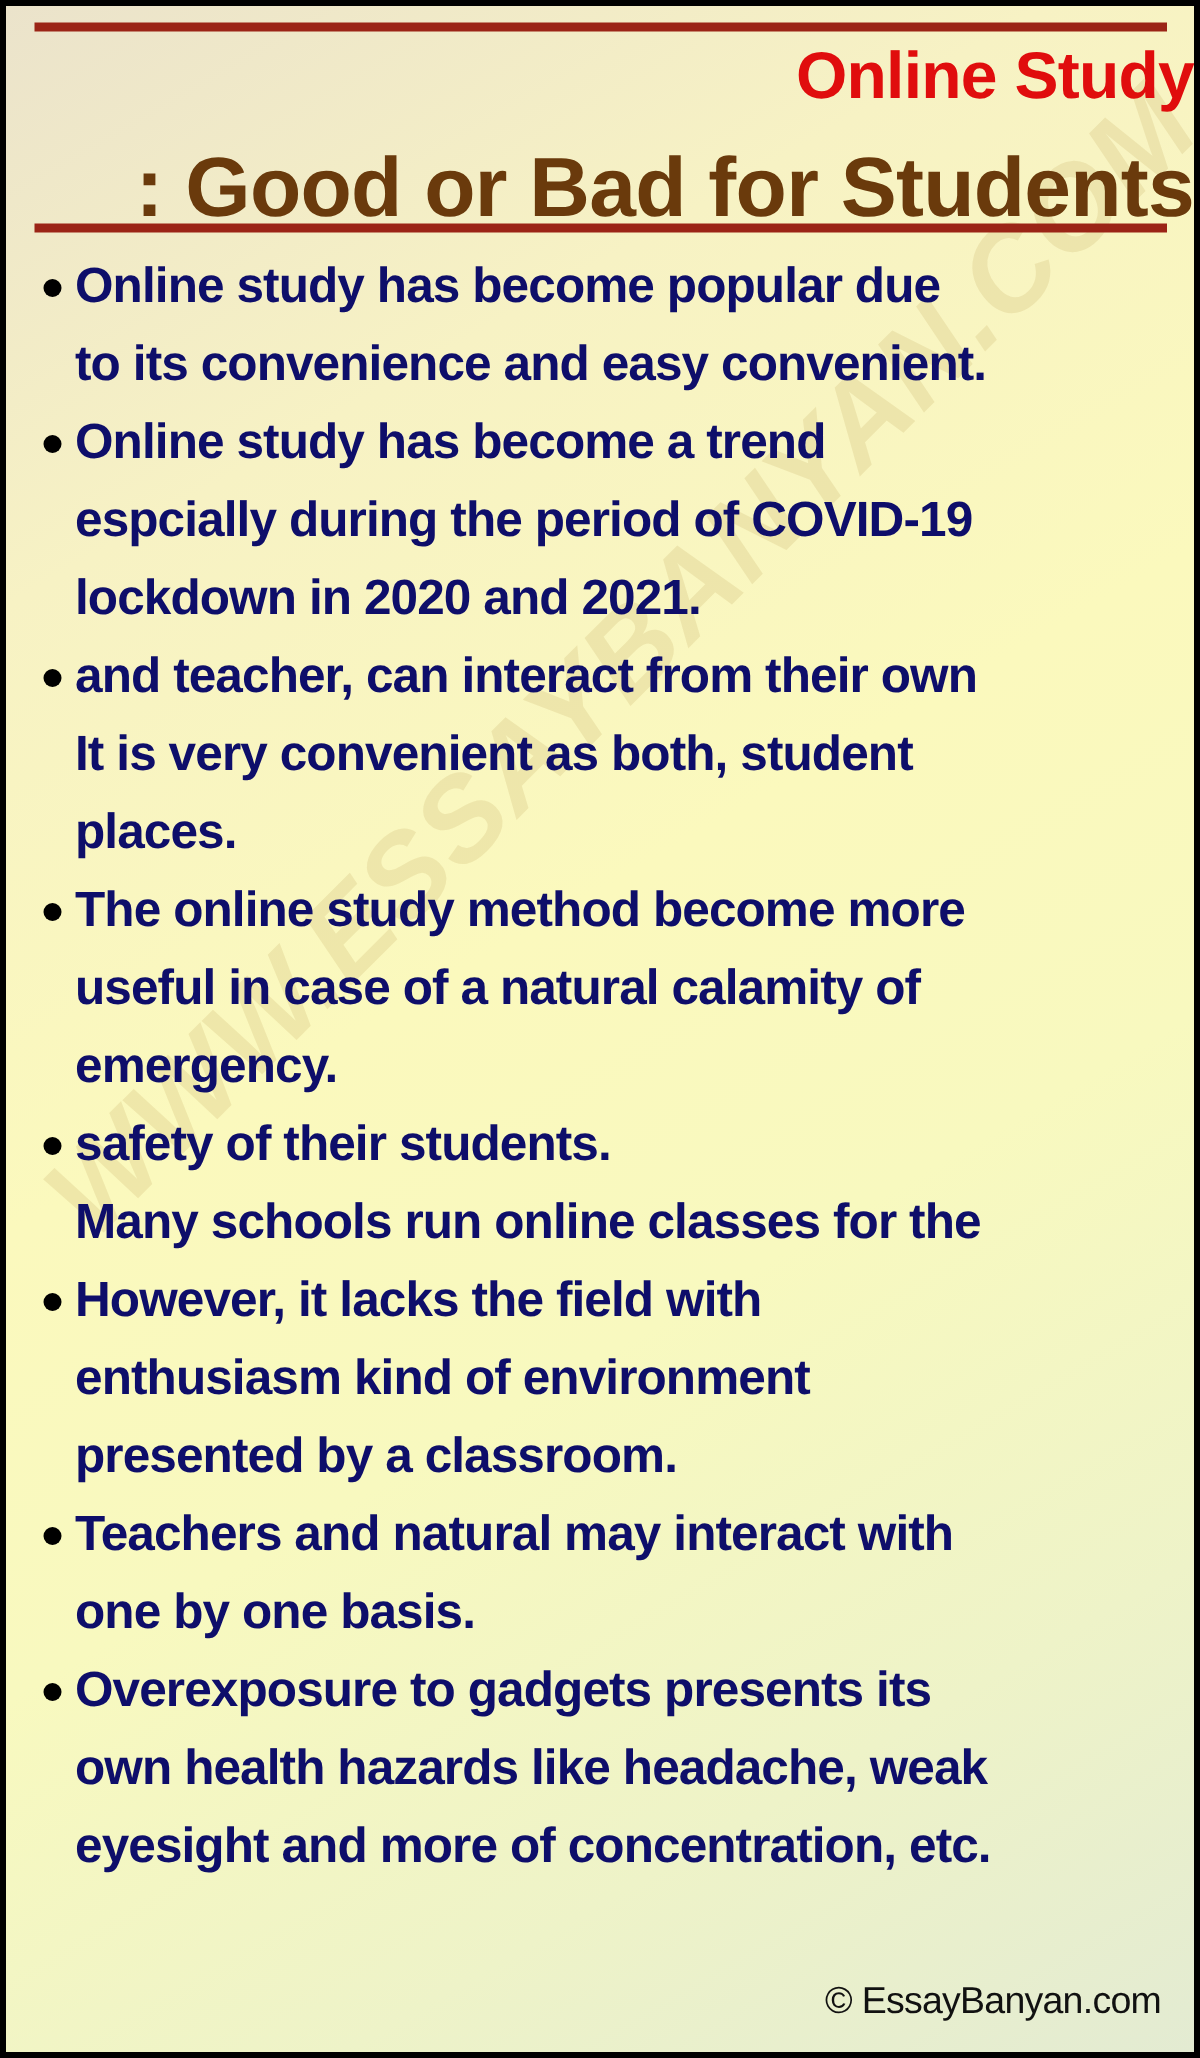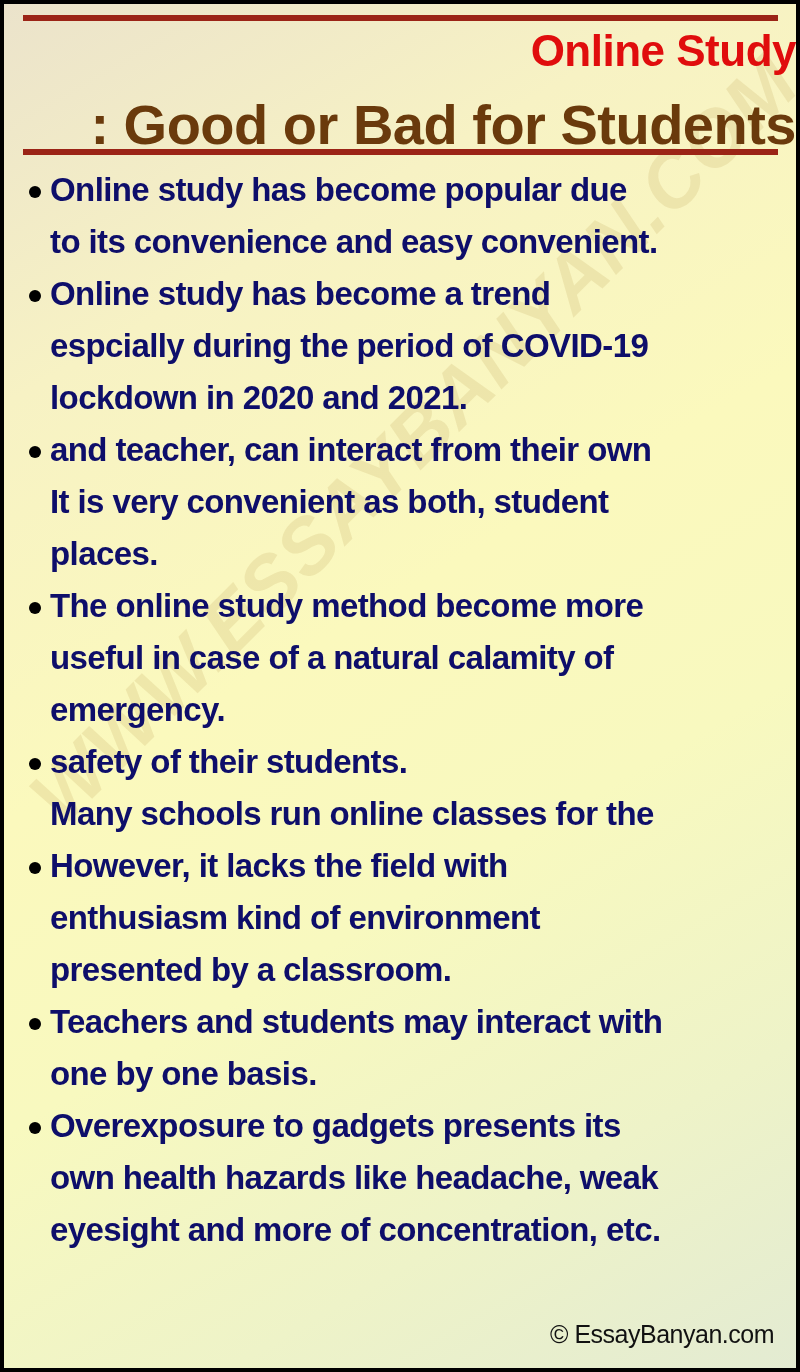--- a/index.html
+++ b/index.html
@@ -85,21 +85,21 @@
       <div class="line">Many schools run online classes for the</div>
     </div>
     <div class="item">
       <span class="bullet"></span>
       <div class="line">However, it lacks the field with</div>
       <div class="line">enthusiasm kind of environment</div>
       <div class="line">presented by a classroom.</div>
     </div>
     <div class="item">
       <span class="bullet"></span>
-      <div class="line">Teachers and students may interact with</div>
+      <div class="line">Teachers and natural may interact with</div>
       <div class="line">one by one basis.</div>
     </div>
     <div class="item">
       <span class="bullet"></span>
       <div class="line">Overexposure to gadgets presents its</div>
       <div class="line">own health hazards like headache, weak</div>
       <div class="line">eyesight and more of concentration, etc.</div>
     </div>
   </div>
 

